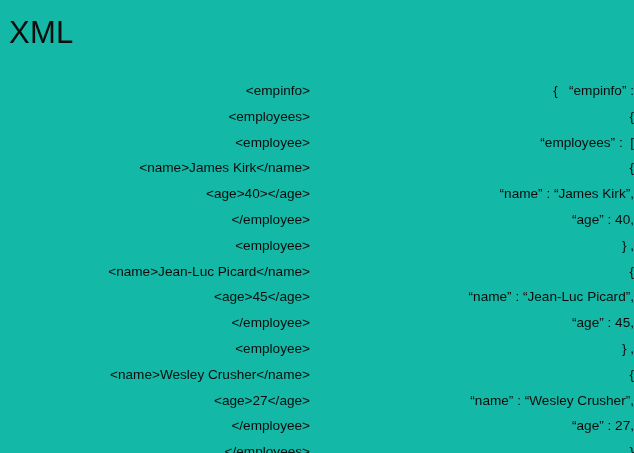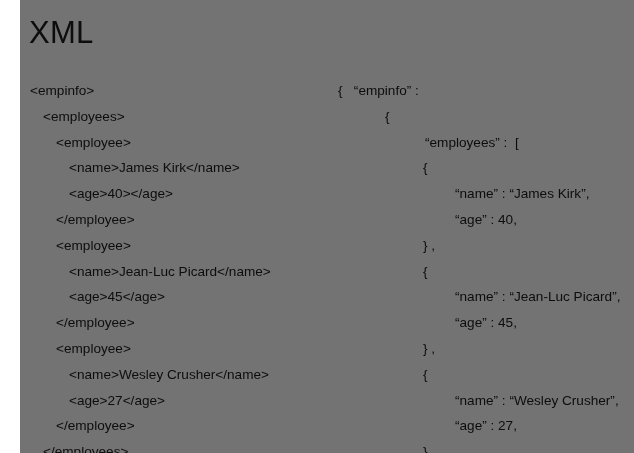--- a/index.html
+++ b/index.html
@@ -13,22 +13,21 @@
     position: relative;
     overflow: hidden;
     font-family: "Liberation Sans", sans-serif;
     color: #000000;
     -webkit-font-smoothing: antialiased;
   }
 
   .slide {
     position: absolute;
     inset: 0;
-    background: #737373;
-    margin-left: 20px;
+    background: #14b8a6;
   }
 
   
   .heading {
     position: absolute;
     font-family: "Liberation Sans", sans-serif;
     font-size: 31px;
     font-weight: 300;
     line-height: 1;
     color: #0d0d0d;
@@ -49,20 +48,21 @@
     white-space: pre;
   }
   #xml-block  { left: 0px; width: 310px; }
   #json-block { left: 0px; width: 634px; }
 
   .code-line {
     display: block;
     white-space: pre;
     height: 25.8px;
     position: relative;
+    text-align: right;
   }
 
   
   .code-line > .ln-text {
     display: inline-block;
     white-space: pre;
   }
 </style>
 </head>
 <body>

